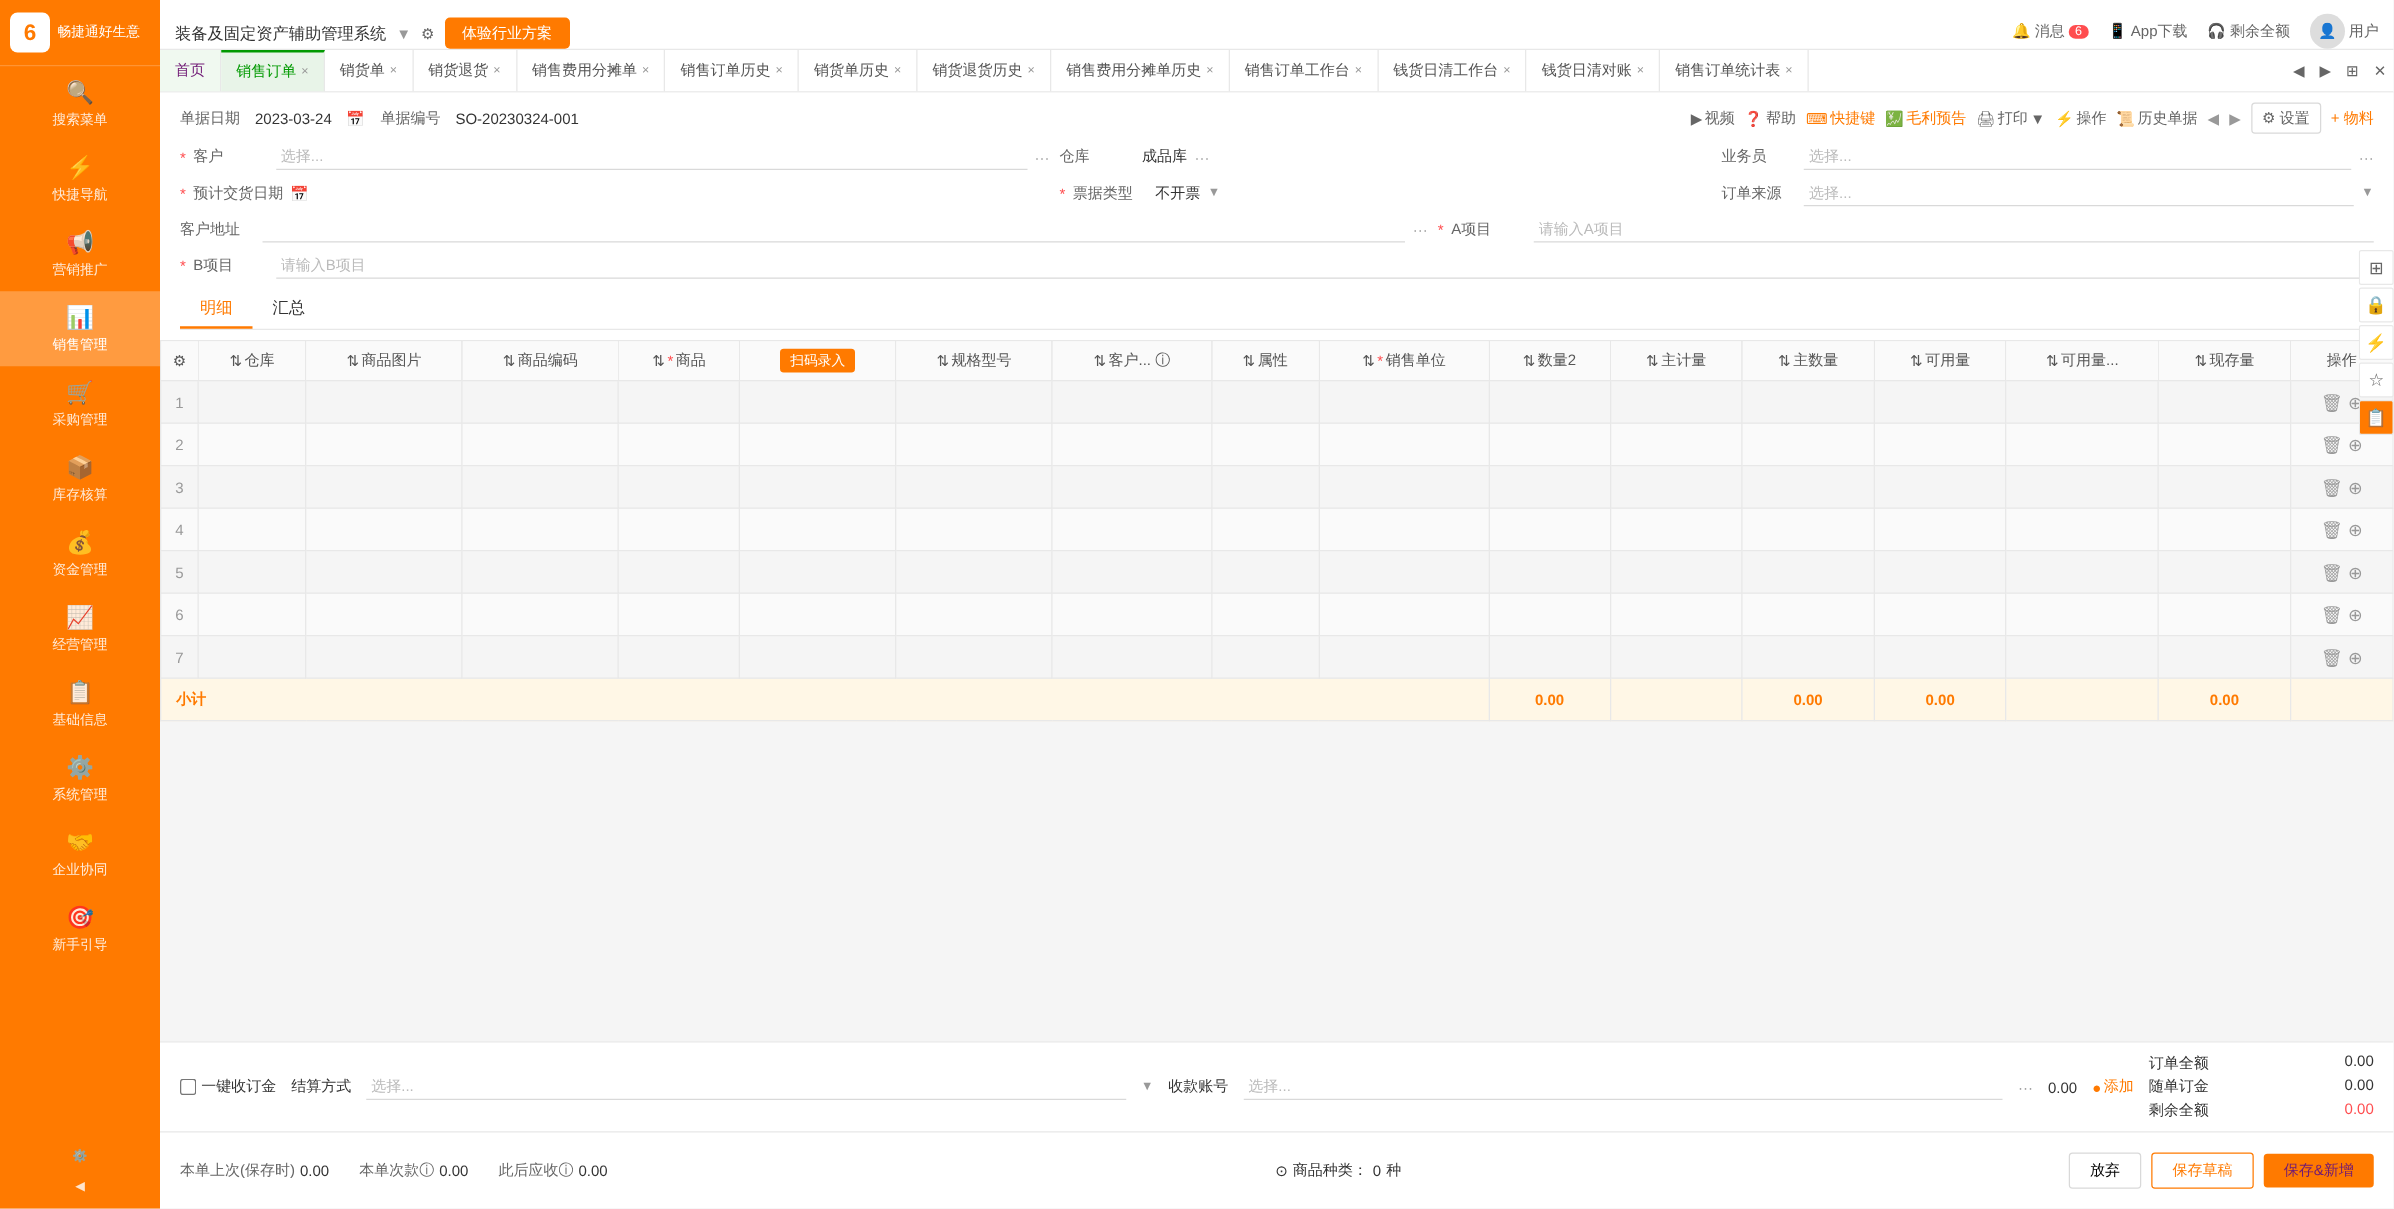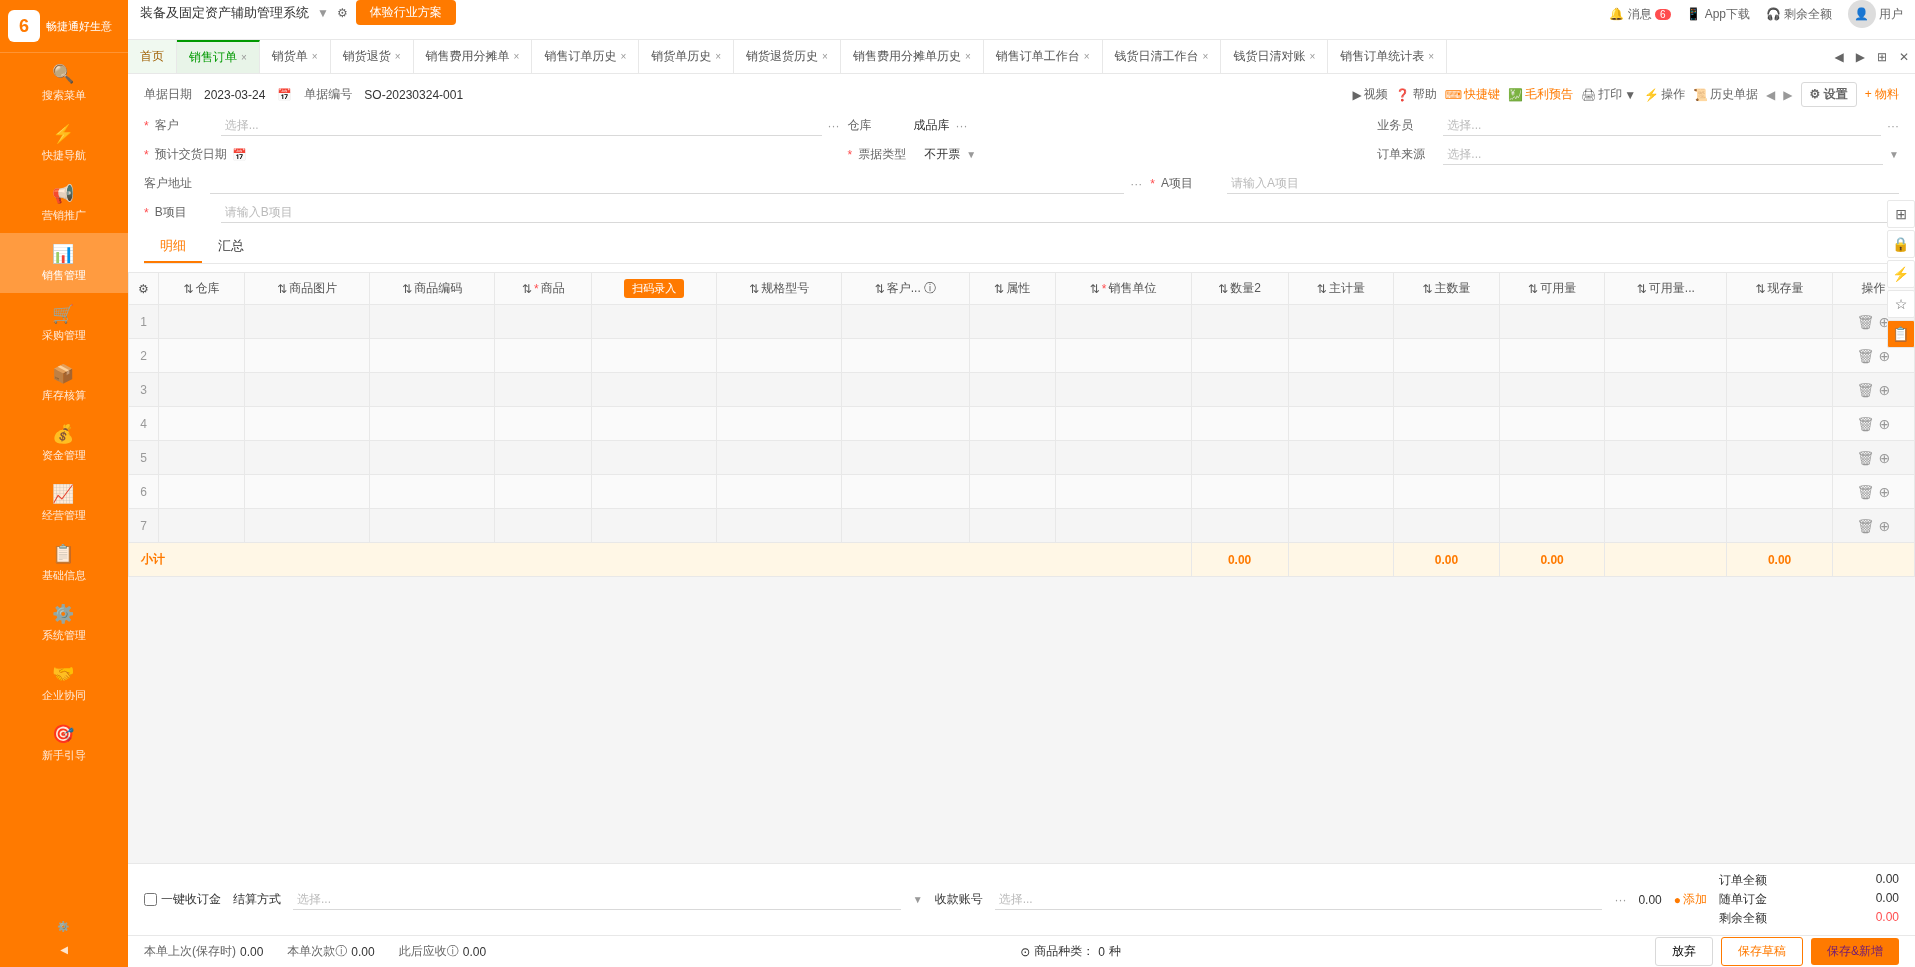--- a/index.html
+++ b/index.html
@@ -17,34 +17,34 @@
     .sidebar-item { display: flex; flex-direction: column; align-items: center; padding: 10px 4px; cursor: pointer; color: rgba(255,255,255,0.85); font-size: 11px; gap: 3px; }
     .sidebar-item.active { background: rgba(255,255,255,0.25); color: #fff; }
     .sidebar-item-icon { font-size: 18px; }
     .sidebar-bottom { padding: 8px 4px; display: flex; flex-direction: column; align-items: center; gap: 4px; }
     .sidebar-bottom-item { display: flex; flex-direction: column; align-items: center; color: rgba(255,255,255,0.8); font-size: 10px; gap: 2px; cursor: pointer; padding: 4px; }
 
     
     .main-content { flex: 1; display: flex; flex-direction: column; overflow: hidden; }
 
     
-    .top-header { height: 40px; background: #fff; display: flex; align-items: flex-start; justify-content: space-between; padding: 0 12px; border-bottom: 1px solid #e8e8e8; flex-shrink: 0; }
+    .top-header { height: 40px; background: #fff; display: flex; align-items: flex-end; justify-content: space-between; padding: 0 12px; border-bottom: 1px solid #e8e8e8; flex-shrink: 0; }
     .header-left { display: flex; align-items: center; gap: 8px; }
     .system-title { font-size: 13px; color: #333; display: flex; align-items: center; gap: 4px; }
     .header-btn { padding: 4px 14px; background: #ff7a00; color: #fff; border: none; border-radius: 4px; cursor: pointer; font-size: 12px; }
     .header-right { display: flex; align-items: center; gap: 16px; font-size: 12px; color: #666; }
     .header-right-item { display: flex; align-items: center; gap: 3px; cursor: pointer; }
     .badge { background: #ff4d4f; color: #fff; border-radius: 10px; padding: 0 4px; font-size: 10px; min-width: 16px; text-align: center; }
     .user-avatar { width: 28px; height: 28px; background: #ddd; border-radius: 50%; display: flex; align-items: center; justify-content: center; font-size: 12px; }
 
     
     .tab-bar { height: 34px; background: #fff; display: flex; align-items: center; border-bottom: 1px solid #e8e8e8; overflow: hidden; flex-shrink: 0; }
     .tab-item { height: 34px; display: flex; align-items: center; padding: 0 12px; border-right: 1px solid #e8e8e8; white-space: nowrap; cursor: pointer; font-size: 12px; color: #555; gap: 4px; flex-shrink: 0; }
     .tab-item.active { background: #e8f4e8; color: #009900; border-top: 2px solid #009900; }
-    .tab-item.home { background: #f0f9f0; color: #a16207; }
+    .tab-item.home { background: #f0f9f0; color: #701a75; }
     .tab-close { color: #999; font-size: 10px; }
     .tab-nav-btn { padding: 0 6px; cursor: pointer; color: #666; flex-shrink: 0; }
     .tab-bar-end { display: flex; align-items: center; margin-left: auto; flex-shrink: 0; }
 
     
     .content-area { flex: 1; overflow: hidden; display: flex; flex-direction: column; background: #f5f5f5; }
 
     
     .form-area { background: #fff; padding: 8px 16px; flex-shrink: 0; }
 
@@ -84,21 +84,21 @@
     .op-icons { display: flex; gap: 4px; justify-content: center; }
     .op-icon { color: #999; cursor: pointer; font-size: 14px; }
     .th-sort { display: flex; align-items: center; justify-content: center; gap: 2px; }
     .required-star { color: #ff4d4f; }
 
     
     .bottom-bar { display: flex; align-items: center; gap: 12px; padding: 8px 16px; background: #fff; border-top: 1px solid #e8e8e8; flex-shrink: 0; font-size: 12px; }
     .checkbox-item { display: flex; align-items: center; gap: 4px; }
 
     
-    .footer-bar { display: flex; align-items: center; justify-content: space-between; padding: 1px 16px; background: #fff; border-top: 1px solid #e8e8e8; flex-shrink: 0; font-size: 12px; }
+    .footer-bar { display: flex; align-items: center; justify-content: space-between; padding: 16px 16px; background: #fff; border-top: 1px solid #e8e8e8; flex-shrink: 0; font-size: 12px; }
     .footer-left { display: flex; gap: 24px; color: #666; }
     .footer-right { display: flex; gap: 8px; align-items: center; }
     .footer-stat { display: flex; align-items: center; gap: 4px; }
     .footer-stat-val { color: #333; }
     .btn-discard { border: 1px solid #d9d9d9; background: #fff; padding: 5px 16px; border-radius: 3px; cursor: pointer; font-size: 12px; }
     .btn-save-draft { border: 1px solid #ff7a00; background: #fff; color: #ff7a00; padding: 5px 16px; border-radius: 3px; cursor: pointer; font-size: 12px; }
     .btn-save-new { background: #ff7a00; color: #701a75; border: none; padding: 5px 16px; border-radius: 3px; cursor: pointer; font-size: 12px; text-align: right; }
 
     
     .right-tools { position: fixed; right: 0; top: 200px; display: flex; flex-direction: column; gap: 2px; z-index: 100; }
@@ -281,21 +281,21 @@
           <div class="toolbar-actions">
             <div class="icon-btn"><span>▶</span> 视频</div>
             <div class="icon-btn"><span>❓</span> 帮助</div>
             <div class="icon-btn orange-btn"><span>⌨</span> 快捷键</div>
             <div class="icon-btn orange-btn"><span>💹</span> 毛利预告</div>
             <div class="icon-btn"><span>🖨</span> 打印 <span>▼</span></div>
             <div class="icon-btn"><span>⚡</span> 操作</div>
             <div class="icon-btn"><span>📜</span> 历史单据</div>
             <span style="color:#999;">◀</span>
             <span style="color:#999;">▶</span>
-            <div style="display:flex;flex-direction:column;gap:2px;font-weight:bold;">
+            <div style="display:flex;flex-direction:column;gap:2px;">
               <div class="setting-btn">⚙ 设置</div>
             </div>
             <div class="add-btn">+ 物料</div>
           </div>
         </div>
 
         <div class="form-row">
           <div class="form-field" style="flex:2;">
             <span class="required">*</span>
             <span class="form-label">客户</span>

